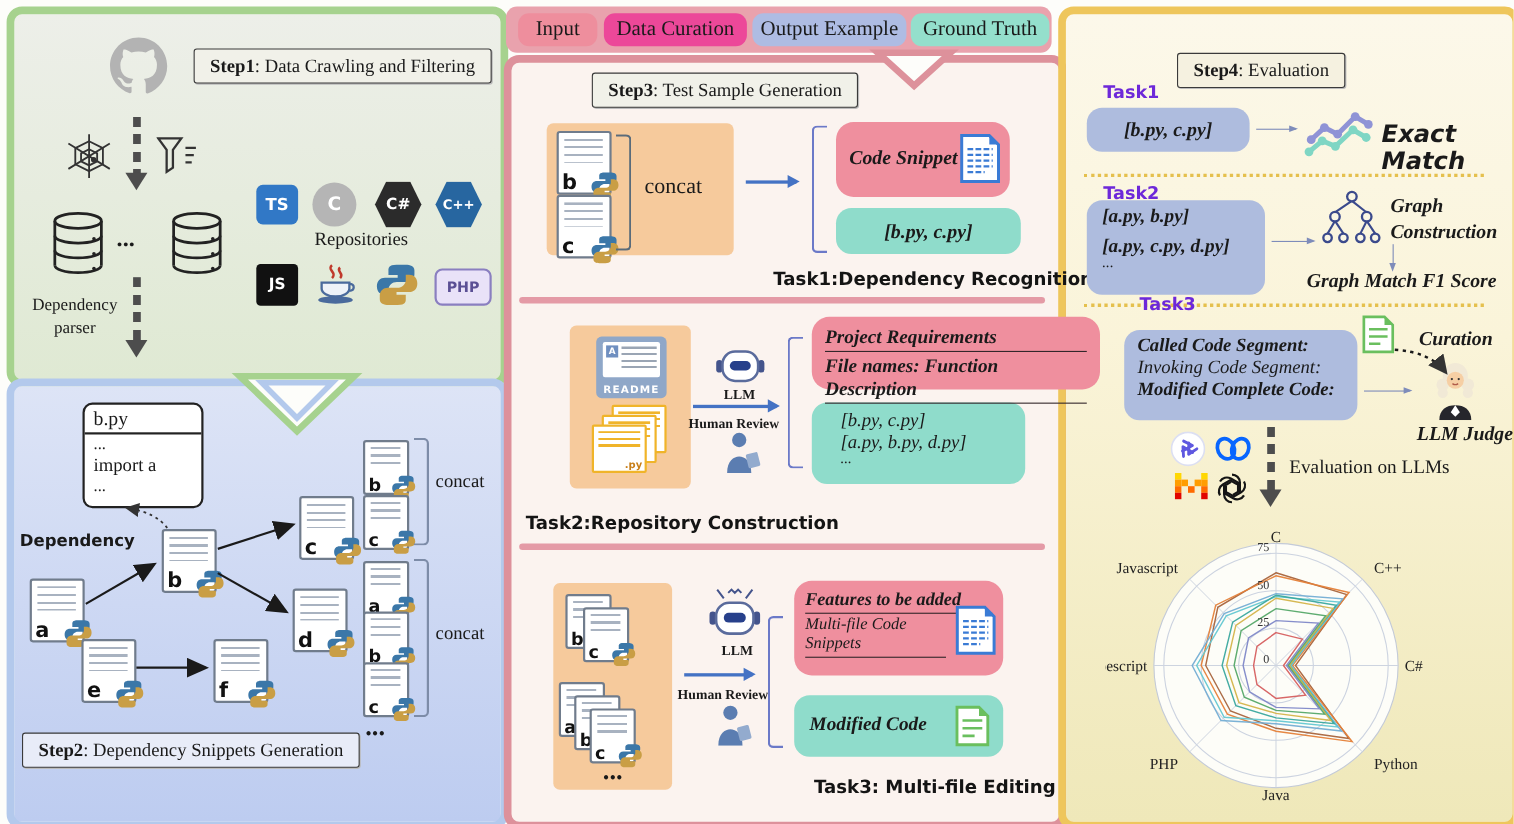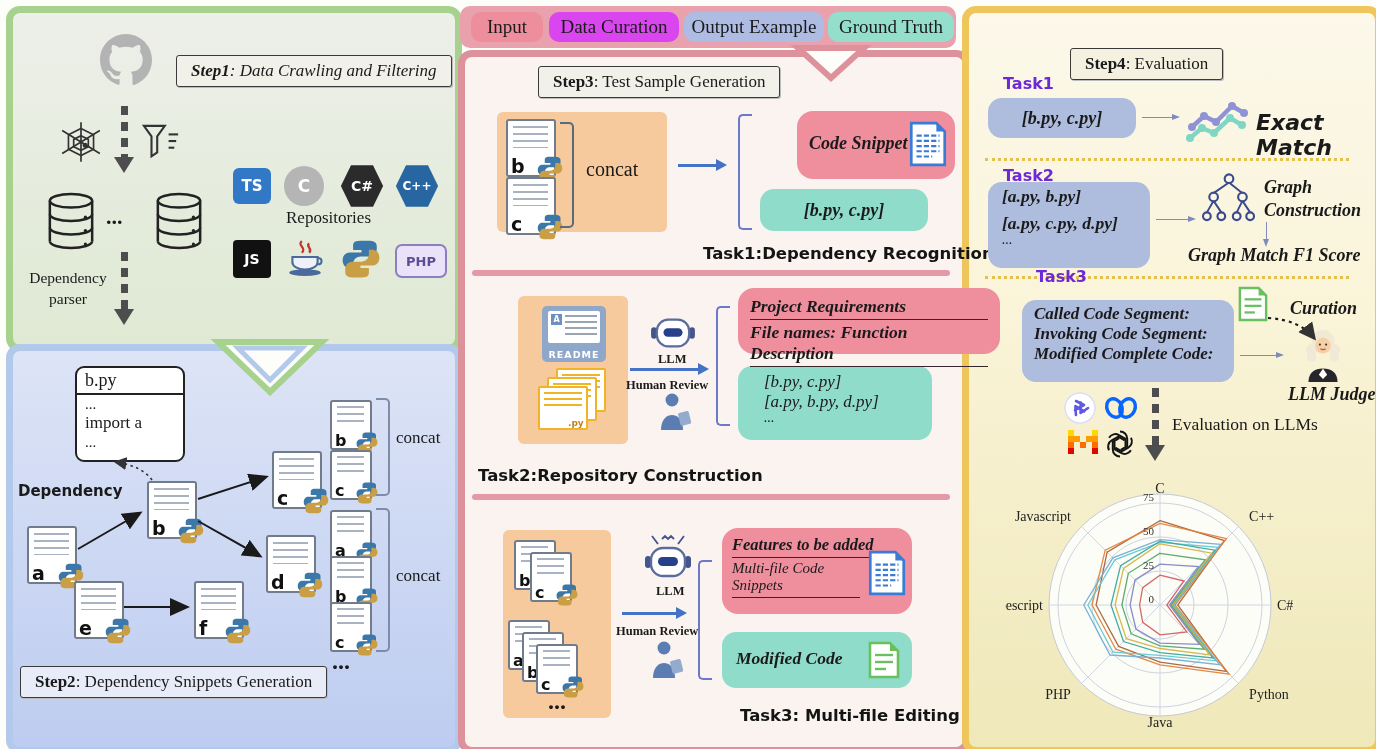--- a/index.html
+++ b/index.html
@@ -229,34 +229,34 @@
 <svg class="abs" style="left:0;top:0;width:1376px;height:749px;pointer-events:none;z-index:3;">
   <polygon points="218,342 322,342 270,392" fill="#fdfdfa" stroke="#a6d28e" stroke-width="6"></polygon>
   <polygon points="238,348 302,348 270,380" fill="none" stroke="#b3c9ec" stroke-width="5"></polygon>
   <polygon points="798,48 864,48 831,78" fill="#fdfdfa" stroke="#dd919b" stroke-width="6"></polygon>
 </svg>
 
 <div class="abs" style="left:460px;top:6px;width:496px;height:42px;background:#e9a2ad;border-radius:10px;"></div>
 <div class="chip" style="left: 471px; top: 12px; width: 72px; background: rgb(238, 142, 157);">
       <span>Input</span>
     </div>
-<div class="chip" style="left: 549px; top: 12px; width: 130px; background: #d946ef;">
+<div class="chip" style="left: 549px; top: 12px; width: 130px; background: #ec4899;">
       <span>Data Curation</span>
     </div>
 <div class="chip" style="left: 684px; top: 12px; width: 140px; background: rgb(174, 188, 227);">
       <span>Output Example</span>
     </div>
 <div class="chip" style="left: 828px; top: 12px; width: 126px; background: rgb(148, 223, 204);">
       <span>Ground Truth</span>
     </div>
 
 <svg class="abs" style="left:94px;top:28px;width:64px;height:64px;">
       <use href="#github"></use>
     </svg>
-<div class="stepbox" style="left:176px;top:55px;font-style:italic;">
+<div class="stepbox" style="left:176px;top:44px;">
   <b>Step1</b><span>: Data Crawling and Filtering</span>
 </div>
 <div class="gdash" style="left:121px;top:106px;height:52px;"></div>
 <svg class="abs" style="left:58px;top:120px;width:46px;height:44px;">
       <use href="#web"></use>
     </svg>
 <svg class="abs" style="left:142px;top:122px;width:38px;height:40px;">
       <use href="#filter"></use>
     </svg>
 <svg class="abs" style="left:46px;top:192px;width:50px;height:58px;">
@@ -395,21 +395,21 @@
 <div class="pfile" style="left:506px;top:177px;">
       <span class="pl">c</span>
       <svg class="pysvg">
         <use href="#py"></use>
       </svg>
     </div>
 <div class="brk r" style="left:560px;top:122px;height:102px;border-color:#5a6b7a;"></div>
 <div class="abs serif" style="left:586px;top:158px;font-size:20px;">concat</div>
 <div class="barrow" style="left:678px;top:164px;width:46px;"></div>
 <div class="brk l blue" style="left:738px;top:114px;height:112px;"></div>
-<div class="pinkbox" style="left:760px;top:111px;width:158px;height:68px;margin-left:37px;">
+<div class="pinkbox" style="left:760px;top:111px;width:158px;height:68px;">
   <div class="it serif" style="position:absolute;left:12px;top:22px;font-size:18px;font-weight:600;">Code Snippet</div>
   <svg class="abs" style="left:112px;top:10px;width:38px;height:46px;">
         <use href="#docblue"></use>
       </svg>
 </div>
 <div class="tealbox" style="left:760px;top:189px;width:168px;height:42px;display:flex;align-items:center;justify-content:center;">
   <span class="it serif" style="font-size:18px;font-weight:600;">[b.py, c.py]</span>
 </div>
 <div class="caption" style="left:703px;top:244px;">Task1:Dependency Recognition</div>
 <div class="pinkdiv" style="left:472px;top:270px;width:478px;"></div>
@@ -532,21 +532,21 @@
       <use href="#tree"></use>
     </svg>
 <div class="abs it serif" style="left:1264px;top:176px;width:104px;font-size:18px;font-weight:600;line-height:1.25;">Graph Construction</div>
 <div class="varrow" style="left:1266px;top:222px;height:18px;"></div>
 <div class="abs it serif" style="left:1188px;top:245px;font-size:18px;font-weight:600;white-space:nowrap;">Graph Match F1 Score</div>
 <div class="dotdiv" style="left:985px;top:276px;width:364px;"></div>
 
 <div class="tasklbl" style="left:1036px;top:267px;z-index:5;">Task3</div>
 <div class="bluebox" style="left:1022px;top:300px;width:212px;height:82px;padding:4px 0 0 12px;box-sizing:border-box;">
   <div class="it serif" style="font-size:17px;font-weight:600;">Called Code Segment:</div>
-  <div class="it serif" style="font-size:17px;font-weight:700;">Invoking Code Segment:</div>
+  <div class="it serif" style="font-size:17px;font-weight:400;">Invoking Code Segment:</div>
   <div class="it serif" style="font-size:17px;font-weight:600;">Modified Complete Code:</div>
 </div>
 <svg class="abs" style="left:1238px;top:286px;width:30px;height:36px;">
       <use href="#docgreen"></use>
     </svg>
 <div class="abs it serif" style="left:1290px;top:298px;font-size:18px;font-weight:600;">Curation</div>
 <div class="tarrow" style="left:1240px;top:355px;width:42px;"></div>
 <svg class="abs" style="left:1302px;top:328px;width:42px;height:54px;">
       <use href="#judge"></use>
     </svg>

